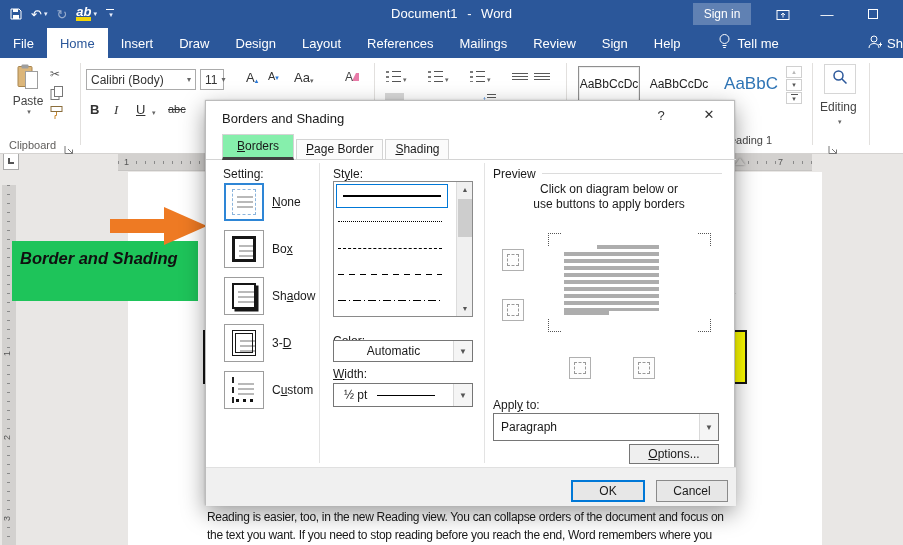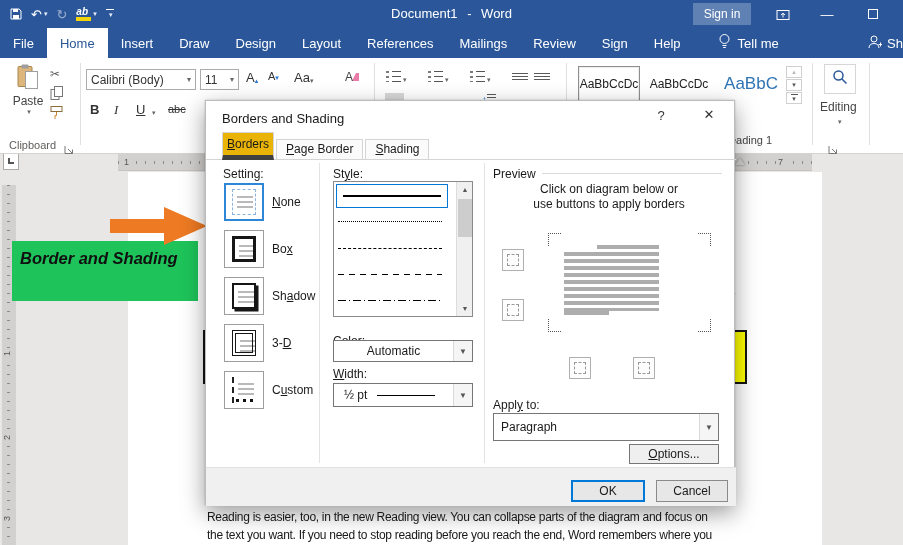--- a/index.html
+++ b/index.html
@@ -7,21 +7,21 @@
   .screen { position:relative; width:903px; height:545px; overflow:hidden; background:#e9e7e5; }
   .abs { position:absolute; }
 
   
   .titlebar { position:absolute; left:0; top:0; width:903px; height:28px; background:#2b579a; color:#fff; z-index:3; }
   .title-text { position:absolute; left:0; top:6px; width:903px; text-align:center; font-size:13px; color:#fff; word-spacing:6px; pointer-events:none; }
   .qat { position:absolute; left:10px; top:0; height:28px; display:flex; align-items:center; gap:9px; }
   .qat-btn { display:flex; align-items:center; color:#fff; font-size:13px; }
   .caret { font-size:7px; color:#e8eefc; margin-left:2px; }
   .dim { opacity:.5; }
-  .hl-ab { font-size:10px; font-weight:bold; font-style:italic; line-height:8px; display:block; }
+  .hl-ab { font-size:13px; font-weight:bold; font-style:italic; line-height:8px; display:block; }
   .hl-bar { display:block; width:15px; height:4px; background:#f3d408; margin-top:1px; }
   .qat-more { display:flex; flex-direction:column; align-items:center; }
   .qat-more i { display:block; width:8px; height:1px; background:#fff; margin-bottom:1px; }
   .signin { position:absolute; left:693px; top:3px; width:58px; height:22px; background:rgba(255,255,255,.25); color:#fff; font-size:12px; display:flex; align-items:center; justify-content:center; }
   .win-ctrl { position:absolute; top:0; height:28px; display:flex; align-items:center; justify-content:center; color:#fff; width:30px; font-size:13px; }
 
   
   .tabrow { position:absolute; left:0; top:28px; width:903px; height:30px; background:#2b579a; display:flex; align-items:stretch; color:#fff; font-size:13px; z-index:3; }
   .mtab { display:flex; align-items:center; padding:0 13px; cursor:default; }
   .mtab.active { background:#fff; color:#2b579a; }
@@ -70,21 +70,21 @@
   .arrow-shaft { position:absolute; left:110px; top:219px; width:54px; height:14px; background:#ee7a23; z-index:5; }
   .arrow-head { position:absolute; left:164px; top:207px; width:0; height:0; border-left:43px solid #ee7a23; border-top:19px solid transparent; border-bottom:19px solid transparent; z-index:5; }
 
   
   .dialog { position:absolute; left:205px; top:100px; width:530px; height:405px; background:#fff; border:1px solid #bcbcbc; box-shadow:0 8px 22px rgba(0,0,0,.4), 0 0 2px rgba(0,0,0,.2); z-index:10; font-size:12px; color:#1a1a1a; }
   .dlg-title { position:absolute; left:16px; top:10px; font-size:13px; }
   .dlg-help { position:absolute; left:446px; top:7px; width:18px; height:18px; text-align:center; font-size:13px; color:#333; }
   .dlg-close { position:absolute; left:490px; top:6px; width:26px; height:20px; text-align:center; font-size:13px; color:#333; }
   .dlg-tabs { position:absolute; left:0; top:37px; width:530px; height:22px; border-bottom:1px solid #d4d4d4; padding-left:16px; display:flex; align-items:flex-end; }
   .dtab { border:1px solid #d4d4d4; background:#fbfbfb; padding:2px 9px 3px; margin-right:2px; margin-bottom:-1px; }
-  .dtab.active { background:#eab308; border-bottom:5px solid #404040; padding:4px 4px 4px; }
+  .dtab.active { background:#86efac; border-bottom:3px solid #404040; padding:4px 14px 4px; }
   .colsep { position:absolute; top:62px; width:1px; height:300px; background:#e3e3e3; }
   .dlabel { position:absolute; }
   .set-btn { position:absolute; left:18px; width:40px; height:38px; background:#fff; border:1px solid #9d9d9d; display:flex; align-items:center; justify-content:center; }
   .set-btn.sel { border:2px solid #2e86d6; }
   .pg { position:relative; width:24px; height:26px; background:repeating-linear-gradient(180deg,#b9b9b9 0 2px,transparent 2px 5px) 4px 6px/16px 15px no-repeat #fff; }
   .pg-none { border:1px dashed #8ab4dc; }
   .pg-box { border:3px solid #161616; }
   .pg-shadow { border:2px solid #161616; box-shadow:2.5px 2.5px 0 0 #161616; }
   .pg-3d { border:4px double #161616; }
   .pg-custom { border-left:2px dashed #222; }
@@ -224,21 +224,21 @@
           <path d="M1 1v7.5h7.5" fill="none" stroke="#777"></path>
           <path d="M4 4l4 4M8.5 4.5v4h-4" fill="none" stroke="#777"></path>
         </svg>
     </span>
     <div class="vsep" style="left:80px;"></div>
 
     <div class="combo" style="left:86px; top:11px; width:110px;">
       <span>Calibri (Body)</span>
         <span class="cv">▾</span>
     </div>
-    <div class="combo" style="left:200px; top:11px; width:39px;">
+    <div class="combo" style="left:200px; top:11px; width:24px;">
       <span>11</span>
         <span class="cv">▾</span>
     </div>
     <span class="fbtn" style="left:246px; top:12px;">
         <span>A</span>
         <span class="mark blue">▴</span>
       </span>
     <span class="fbtn" style="left:268px; top:12px; font-size:11px;">
         <span>A</span>
         <span class="mark blue">▾</span>
@@ -318,21 +318,21 @@
   </div>
   <div class="vruler">
     <div class="ticks"></div>
     <span class="vnum" style="top:163px;">1</span>
     <span class="vnum" style="top:247px;">2</span>
     <span class="vnum" style="top:328px;">3</span>
   </div>
   <div class="ypara"></div>
   <span class="frag" style="left:731px; top:288px;">r</span>
   <span class="frag" style="left:731px; top:394px;">,</span>
-  <div class="doc-text" style="top:510px;">Reading is easier, too, in the new Reading view. You can collapse parts of the diagram and focus on</div>
+  <div class="doc-text" style="top:510px;">Reading is easier, too, in the new Reading view. You can collapse orders of the document and focus on</div>
   <div class="doc-text" style="top:528px;">the text you want. If you need to stop reading before you reach the end, Word remembers where you</div>
 
   <div class="green-box">
     <div>Border and Shading</div>
   </div>
   <div class="arrow-shaft"></div>
   <div class="arrow-head"></div>
 
   <div class="dialog">
     <div class="dlg-title">Borders and Shading</div>

